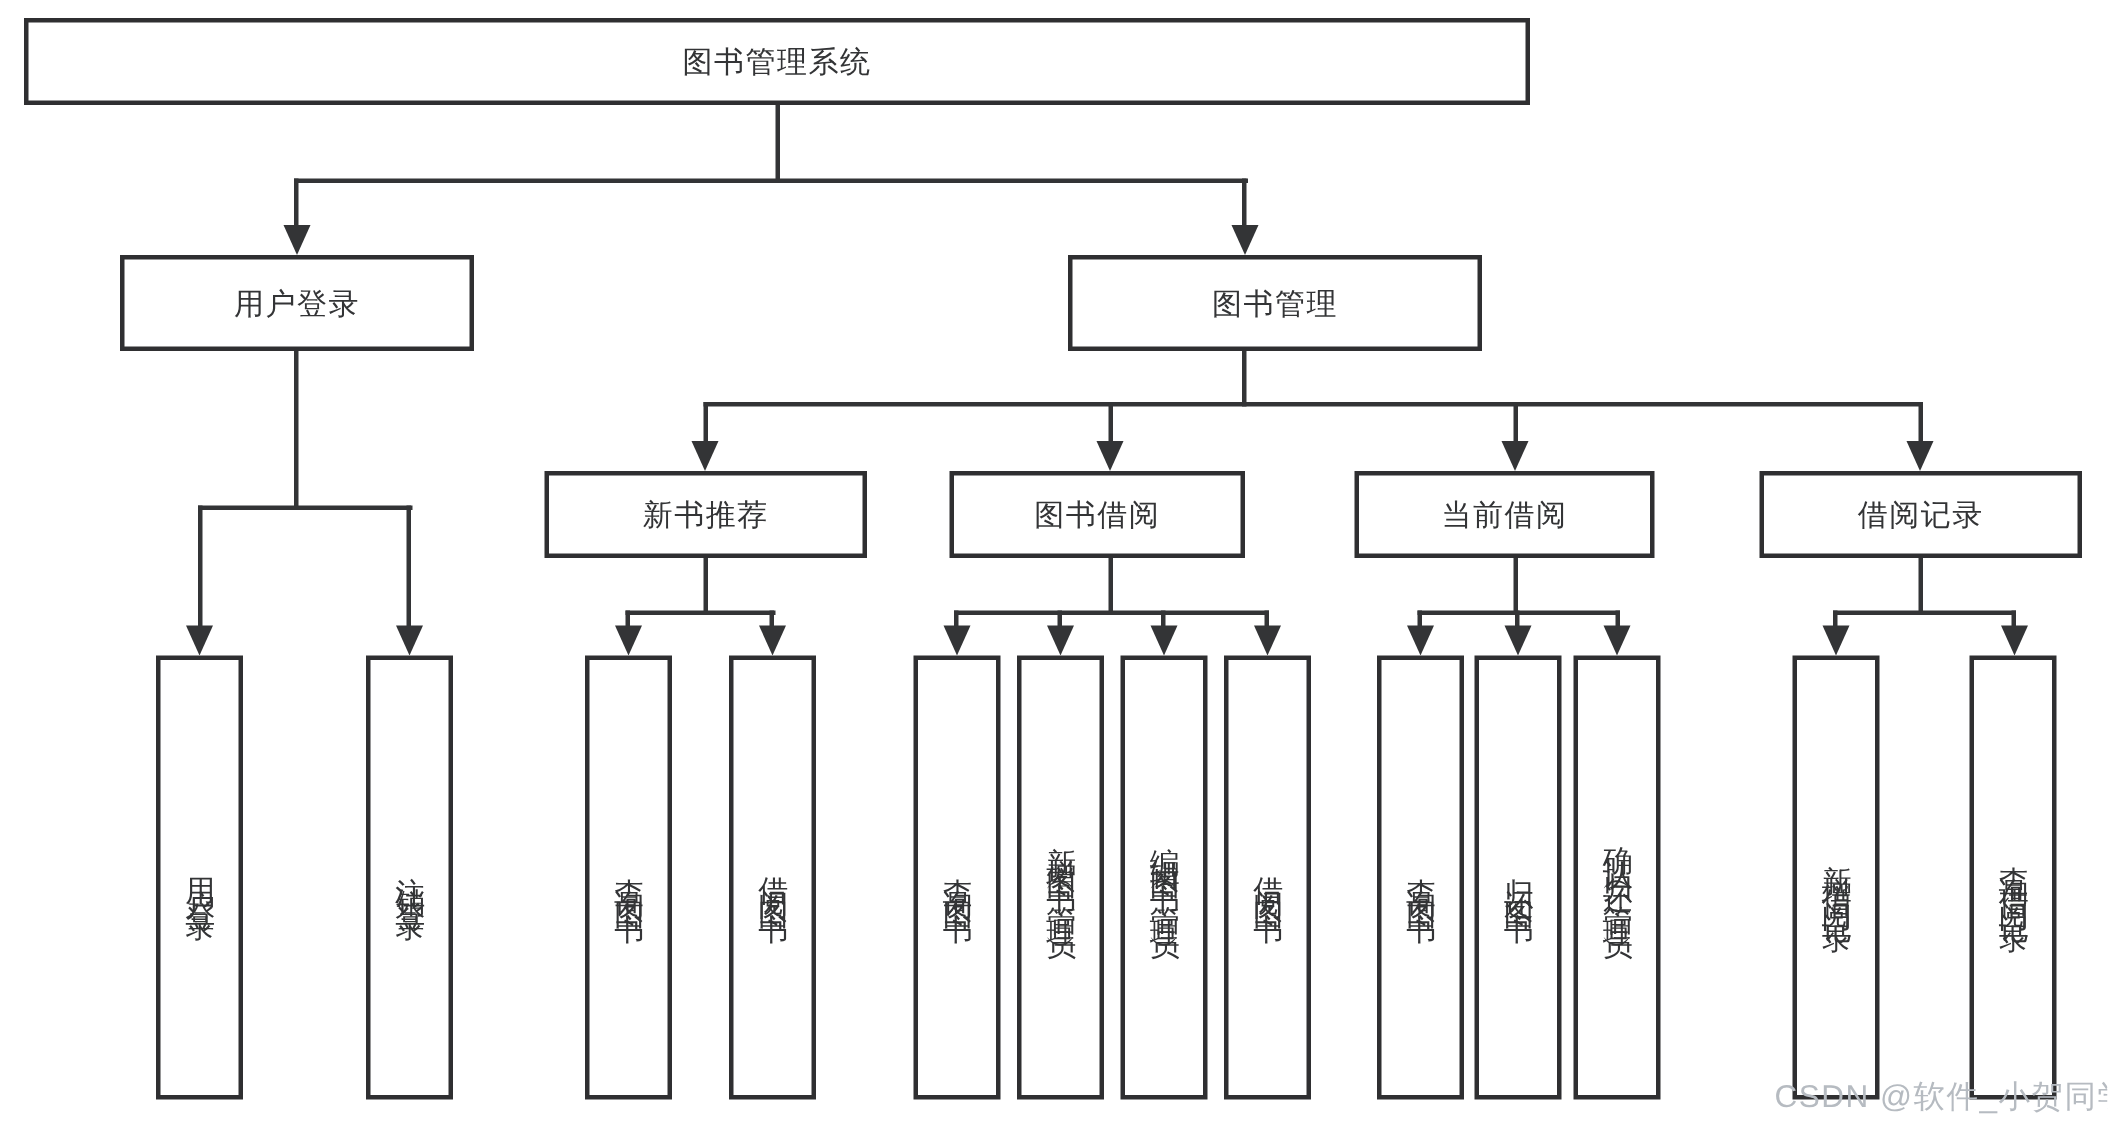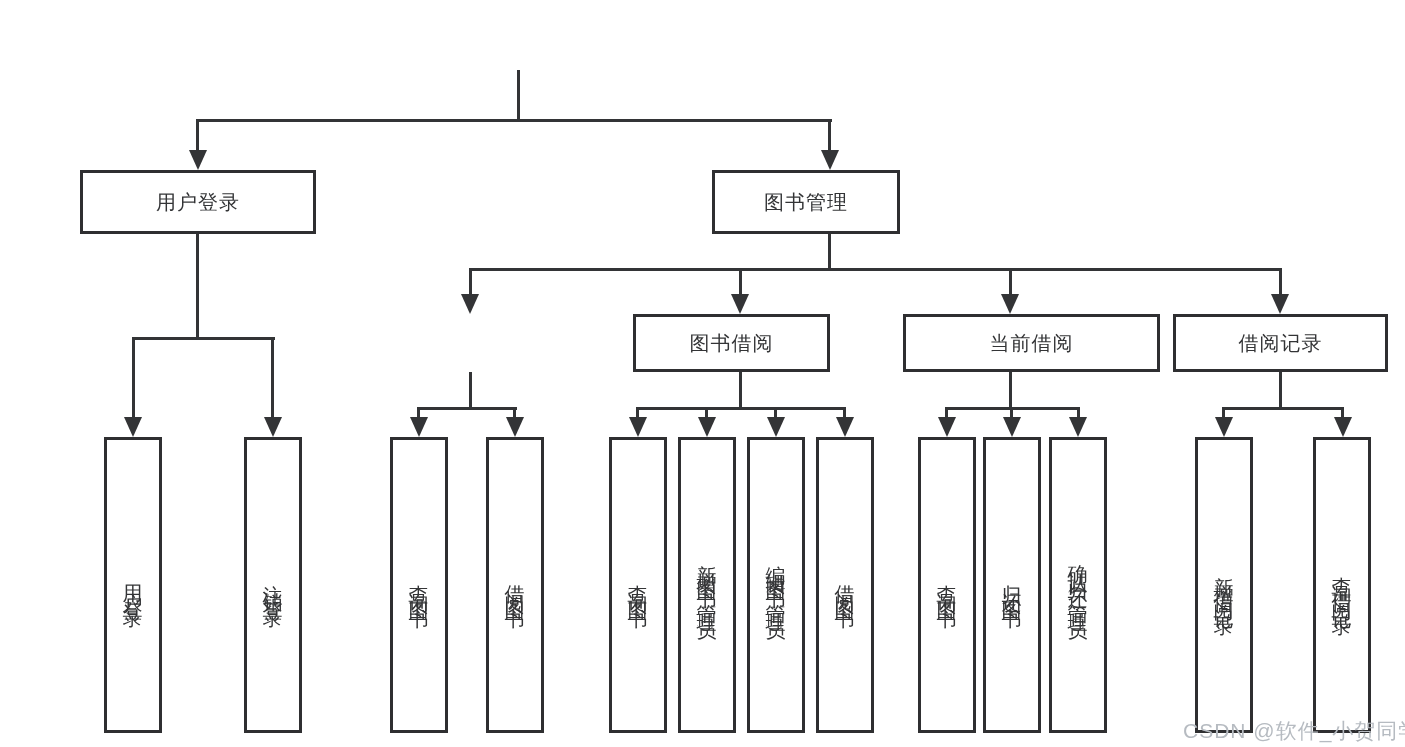--- a/index.html
+++ b/index.html
@@ -110,26 +110,28 @@
   <div class="arrow" style="left:1003px;top:417px"></div>
   <div class="arrow" style="left:1069px;top:417px"></div>
 
   <div class="line" style="left:1279px;top:372px;width:3px;height:38px"></div>
   <div class="line" style="left:1222px;top:407px;width:122px;height:3px"></div>
   <div class="line" style="left:1222px;top:407px;width:3px;height:12px"></div>
   <div class="line" style="left:1341px;top:407px;width:3px;height:12px"></div>
   <div class="arrow" style="left:1215px;top:417px"></div>
   <div class="arrow" style="left:1334px;top:417px"></div>
 
+  <div class="box" style="left:16px;top:12px;width:1004px;height:58px">图书管理系统</div>
 
   <div class="box" style="left:80px;top:170px;width:236px;height:64px">用户登录</div>
-  <div class="box" style="left:712px;top:170px;width:188px;height:64px">图书管理</div>
+  <div class="box" style="left:712px;top:170px;width:276px;height:64px">图书管理</div>
 
+  <div class="box" style="left:363px;top:314px;width:215px;height:58px">新书推荐</div>
   <div class="box" style="left:633px;top:314px;width:197px;height:58px">图书借阅</div>
-  <div class="box" style="left:903px;top:314px;width:257px;height:58px">当前借阅</div>
+  <div class="box" style="left:903px;top:314px;width:200px;height:58px">当前借阅</div>
   <div class="box" style="left:1173px;top:314px;width:215px;height:58px">借阅记录</div>
 
   <div class="box vbox" style="left:104px;top:437px;width:58px;height:296px">用户登录</div>
   <div class="box vbox" style="left:244px;top:437px;width:58px;height:296px">注销登录</div>
 
   <div class="box vbox" style="left:390px;top:437px;width:58px;height:296px">查询图书</div>
   <div class="box vbox" style="left:486px;top:437px;width:58px;height:296px">借阅图书</div>
 
   <div class="box vbox" style="left:609px;top:437px;width:58px;height:296px">查询图书</div>
   <div class="box vbox" style="left:678px;top:437px;width:58px;height:296px">新增图书（管理员）</div>

